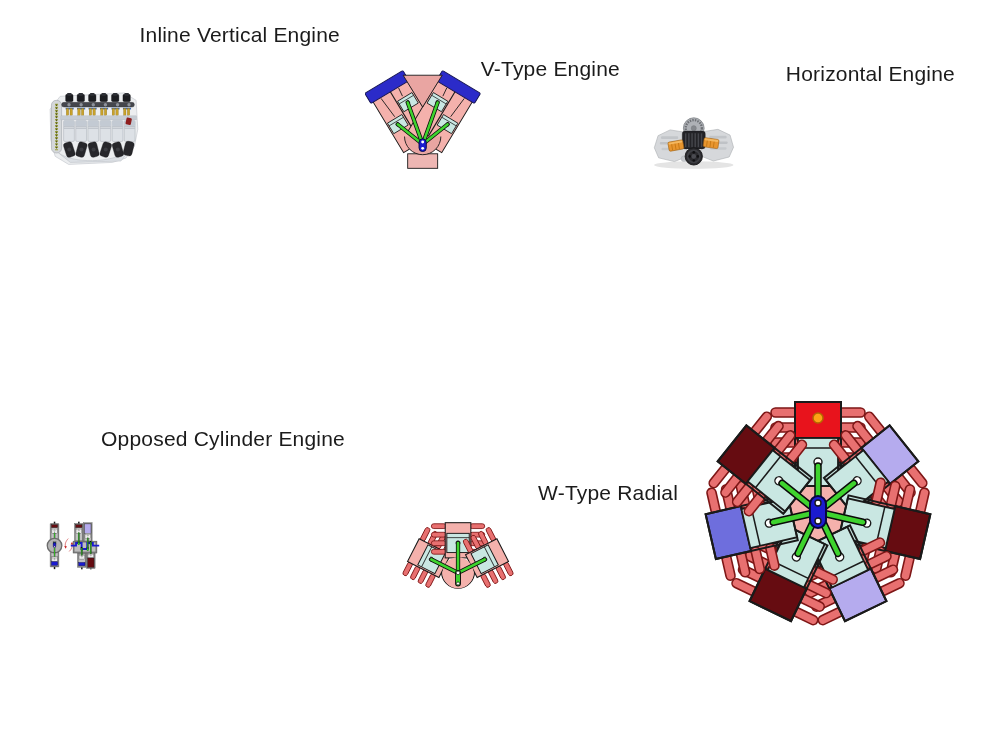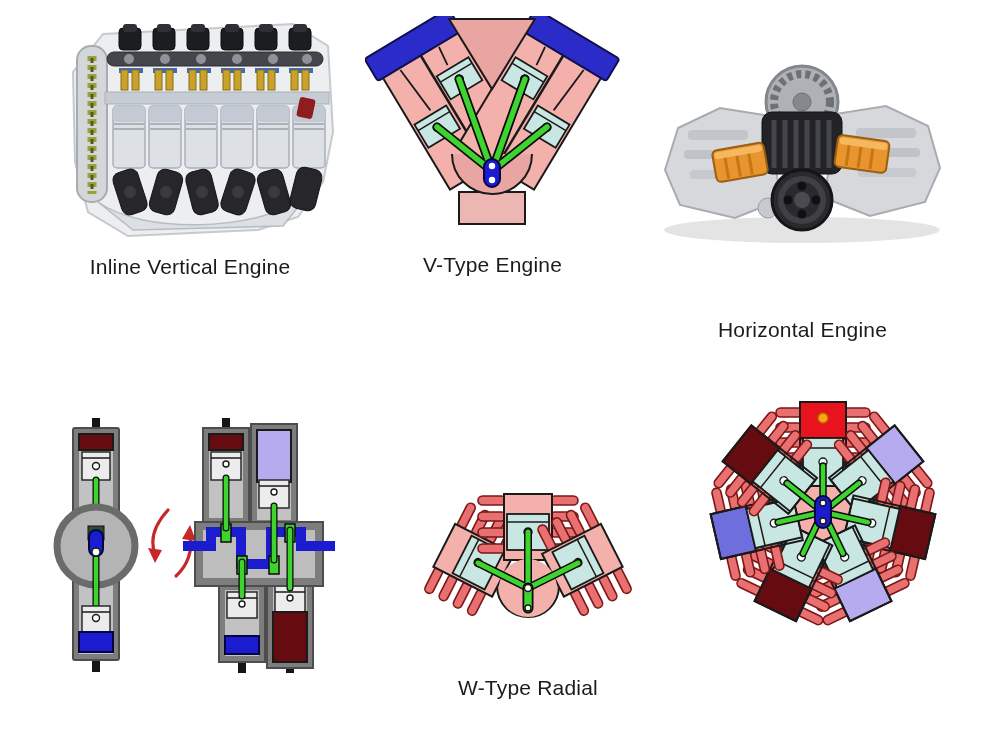--- a/index.html
+++ b/index.html
@@ -1,20 +1,20 @@
 <!DOCTYPE html>
 <html style="--page-bg: #ffffff; --label-text: #1b1b1b; --diagram-pink: #f4b1ac; --diagram-pink-dark: #e9a5a2; --diagram-pink-base: #eeb6b3; --valve-cover-blue: #2b2bc9; --crank-blue: #1b1bcf; --rod-green: #3ed32e; --piston-cyan: #c9e7e2; --fin-red: #e87070; --chamber-red: #e8131c; --chamber-maroon: #660c11; --chamber-lavender: #b5abee; --chamber-violet: #6e6edd; --spark-orange: #ffa216; --cylinder-gray: #c2c2c2; --casing-gray: #7d7d7d; --arrow-red: #c62828; --metal-silver: #d9dbdf; --metal-dark: #26262a; --piston-orange: #e8952e;"><head>
 <meta charset="utf-8">
 <style>
   html,body{margin:0;padding:0;background:#fff;}
   .canvas{
     position:relative;width:1005px;height:730px;background:var(--page-bg,#fff);
     font-family:"Liberation Sans", sans-serif;overflow:hidden;
   }
-  figure.fig{position:absolute;margin:0;display:flex;flex-direction:column;align-items:center;}
+  figure.fig{position:absolute;margin:0;display:flex;flex-direction:row;align-items:flex-start;}
   figcaption{
     font-size:21px;line-height:26px;color:var(--label-text,#1b1b1b);
     text-align:center;white-space:nowrap;letter-spacing:.2px;
   }
   
   .pinkF{fill:var(--diagram-pink);stroke:#1a1a1a;stroke-width:2}
   .pinkD{fill:var(--diagram-pink-dark);stroke:#1a1a1a;stroke-width:2}
   .pinkN{fill:var(--diagram-pink)}
   .baseP{fill:var(--diagram-pink-base);stroke:#1a1a1a;stroke-width:2}
   .cover{fill:var(--valve-cover-blue);stroke:#10104e;stroke-width:2}
@@ -189,24 +189,24 @@
         <line x1="94" y1="63" x2="127" y2="155" class="rodO" stroke-width="5.5"></line>
         <line x1="182" y1="111" x2="127" y2="155" class="rodO" stroke-width="5.5"></line>
         <line x1="160" y1="63" x2="127" y2="155" class="rodO" stroke-width="5.5"></line>
       </g>
       <g>
         <rect x="119" y="143" width="16" height="28" rx="8" class="crankB"></rect>
         <circle cx="127" cy="150" r="3.2" fill="#fff"></circle>
         <circle cx="127" cy="164" r="3.2" fill="#fff"></circle>
       </g>
     </svg>
-    <figcaption style="margin-top:24px">V-Type Engine</figcaption>
+    <figcaption style="margin-top:40px">V-Type Engine</figcaption>
   </figure>
 
-  <figure class="fig" style="left:650px;top:50px;width:305px;gap:48px;">
+  <figure class="fig" style="left:650px;top:42px;width:305px;gap:48px;">
     <svg width="305" height="200" viewBox="0 0 305 200">
       <ellipse cx="152" cy="180" rx="138" ry="13" fill="#e4e4e4"></ellipse>
       <g>
         <circle cx="152" cy="52" r="36" fill="#aeb1b6" stroke="#83868b" stroke-width="3"></circle>
         <circle cx="152" cy="52" r="28" fill="none" stroke="#6d7075" stroke-width="8" stroke-dasharray="5 4"></circle>
         <circle cx="152" cy="52" r="9" fill="#85888d" stroke="#6d7075"></circle>
       </g>
       <g>
         <path d="M15,120 L28,78 L70,58 L120,66 L130,150 L85,168 L30,155 Z" fill="#d6d8db" stroke="#a8abaf" stroke-width="2"></path>
         <rect x="38" y="80" width="60" height="10" rx="4" fill="#c2c5c9"></rect>
@@ -338,20 +338,21 @@
           <line x1="181" y1="60" x2="181" y2="110" class="rodO" stroke-width="4.5"></line>
           <line x1="229" y1="88" x2="229" y2="142" class="rodU" stroke-width="7"></line>
           <line x1="229" y1="88" x2="229" y2="142" class="rodO" stroke-width="4.5"></line>
           <line x1="197" y1="178" x2="197" y2="144" class="rodU" stroke-width="7"></line>
           <line x1="197" y1="178" x2="197" y2="144" class="rodO" stroke-width="4.5"></line>
           <line x1="245" y1="170" x2="245" y2="112" class="rodU" stroke-width="7"></line>
           <line x1="245" y1="170" x2="245" y2="112" class="rodO" stroke-width="4.5"></line>
         </g>
       </g>
     </svg>
+    <figcaption style="margin-top:8px">Opposed Cylinder Engine</figcaption>
   </figure>
 
   <figure class="fig" style="left:378px;top:458px;width:300px;">
     <svg width="300" height="195" viewBox="0 0 300 195">
       <defs>
         <g id="wcyl">
           <rect x="100" y="38" width="28" height="9" rx="4.5" class="fin"></rect>
           <rect x="100" y="54" width="28" height="9" rx="4.5" class="fin"></rect>
           <rect x="100" y="70" width="28" height="9" rx="4.5" class="fin"></rect>
           <rect x="100" y="86" width="28" height="9" rx="4.5" class="fin"></rect>

